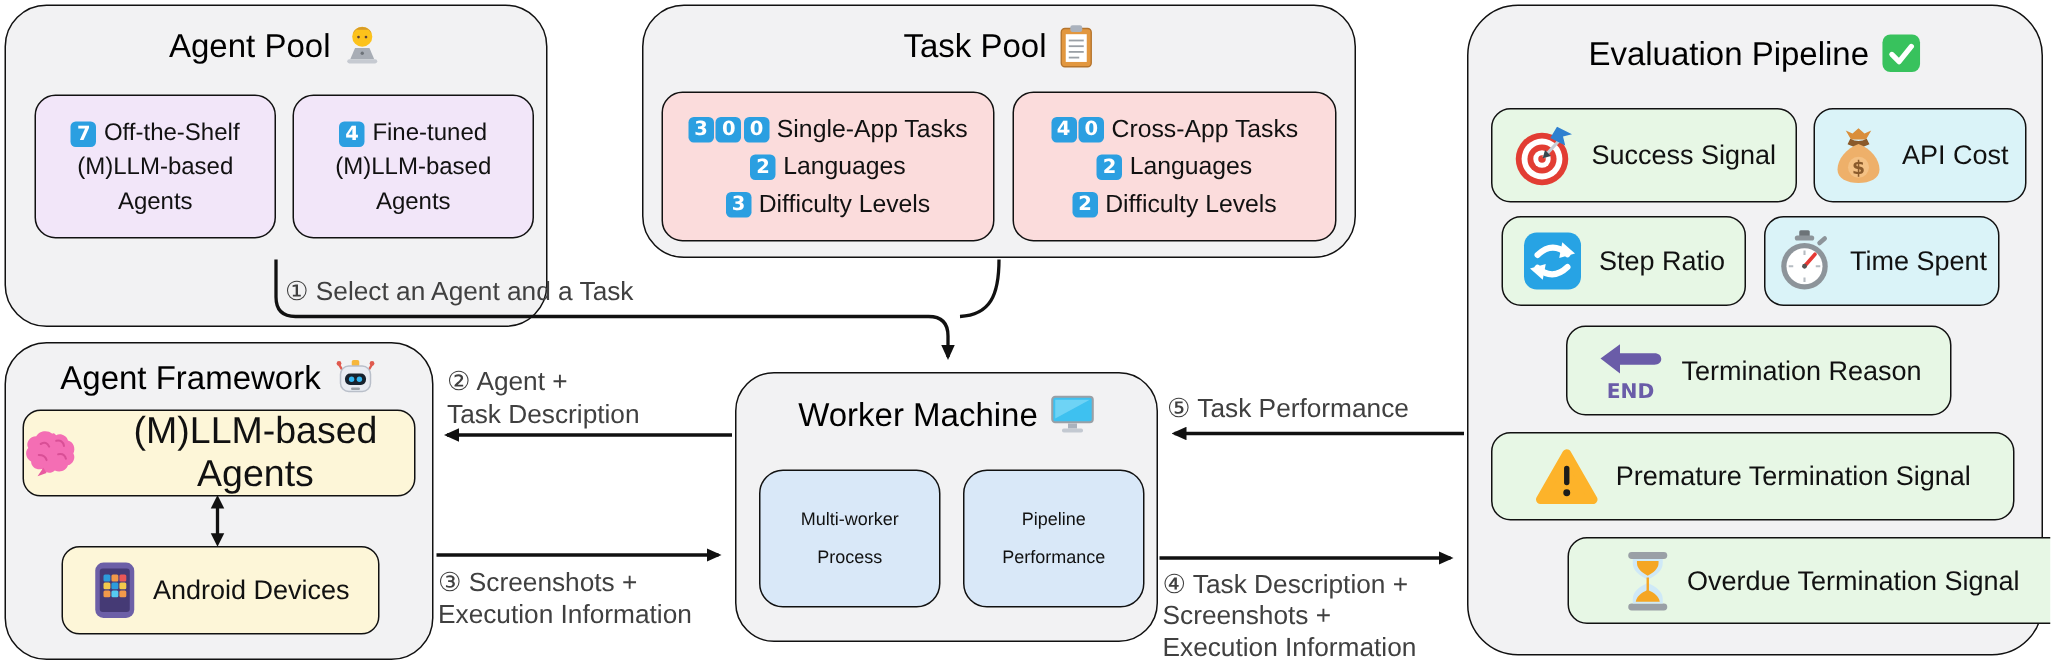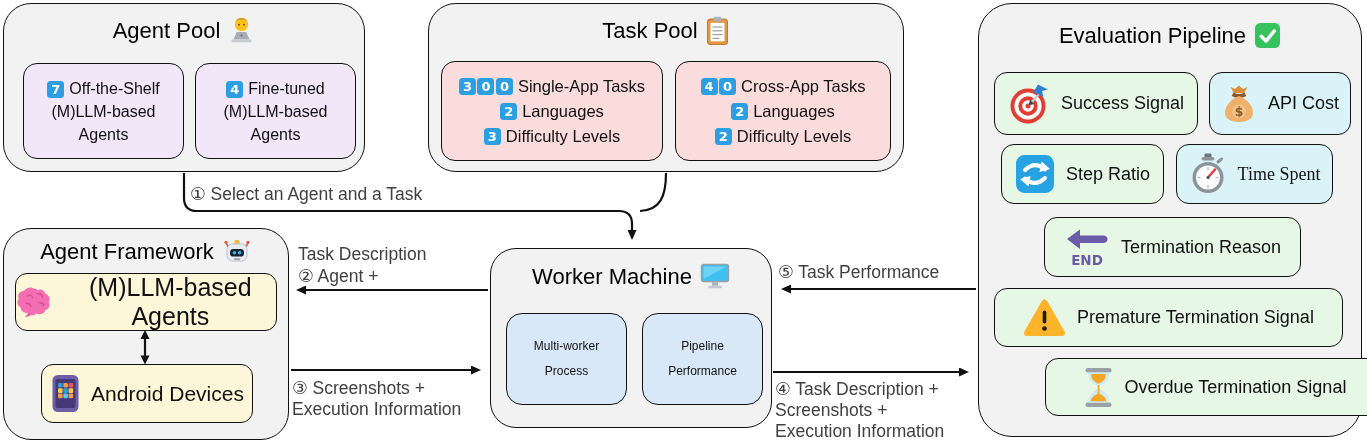--- a/index.html
+++ b/index.html
@@ -47,21 +47,21 @@
     position:absolute; text-align:left; font-size:17.5px; color:#404040;
   }
   svg { display:block; }
   #flows { position:absolute; left:0; top:0; }
 </style>
 </head>
 <body>
 
 <div id="canvas">
 
-  <div class="panel" style="left:3px; top:3px; width:362px; height:169px; border-radius:28px;">
+  <div class="panel" style="left:3px; top:3px; width:362px; height:215px; border-radius:28px;">
     <div class="panel-title" style="top:12px;">
       <span>Agent Pool</span>
       <svg width="27" height="29" viewBox="0 0 27 29">
         <circle cx="13.5" cy="8.5" r="6.7" fill="#fcc21b"></circle>
         <path d="M7.2 6.5 a6.7 6.7 0 0 1 12.6 0 l-2.2-2.6 h-8.2 z" fill="#d79b27"></path>
         <circle cx="11" cy="8.7" r="0.9" fill="#5d4037"></circle>
           <circle cx="16" cy="8.7" r="0.9" fill="#5d4037"></circle>
         <path d="M5.5 23.5 l3.2 -7.5 h9.6 l3.2 7.5 z" fill="#a8adb5"></path>
         <circle cx="13.5" cy="19.5" r="1.1" fill="#6d7278"></circle>
         <rect x="3.5" y="23.5" width="20" height="2.8" rx="1.4" fill="#c6cad1"></rect>
@@ -185,21 +185,21 @@
       <svg width="40" height="40" viewBox="0 0 40 40">
         <rect x="1" y="1" width="38" height="38" rx="8.5" fill="#27a3e4"></rect>
         <path d="M10 16 q10 -9.5 20 -0.5" stroke="#fff" stroke-width="4" fill="none" stroke-linecap="round"></path>
         <path d="M26.5 7.5 l8.5 7.5 -10.5 3 z" fill="#fff"></path>
         <path d="M30 24 q-10 9.5 -20 0.5" stroke="#fff" stroke-width="4" fill="none" stroke-linecap="round"></path>
         <path d="M13.5 32.5 l-8.5 -7.5 10.5 -3 z" fill="#fff"></path>
       </svg>
       <span>Step Ratio</span>
     </div>
 
-    <div class="metric cyan" style="left:197px; top:140px; width:157px; height:60px;font-family:Liberation Serif, serif;">
+    <div class="metric cyan" style="left:197px; top:140px; width:157px; height:60px;">
       <svg width="38" height="42" viewBox="0 0 38 42">
         <rect x="15.5" y="0.5" width="7" height="5" rx="1" fill="#6d7378"></rect>
         <rect x="12.5" y="4" width="13" height="3.4" rx="1.7" fill="#8d949a"></rect>
         <line x1="29" y1="9" x2="32.5" y2="6" stroke="#8d949a" stroke-width="3" stroke-linecap="round"></line>
         <circle cx="19" cy="24.5" r="15.5" fill="#8d949a"></circle>
         <circle cx="19" cy="24.5" r="12" fill="#ffffff"></circle>
         <g stroke="#b6bcc2" stroke-width="1.4">
           <line x1="19" y1="14" x2="19" y2="17"></line>
             <line x1="19" y1="32" x2="19" y2="35"></line>
           <line x1="8.5" y1="24.5" x2="11.5" y2="24.5"></line>
@@ -280,21 +280,21 @@
           <rect x="13.3" y="9" width="4.6" height="4.6" rx="1" fill="#f2994a"></rect>
           <rect x="18.6" y="9" width="4.6" height="4.6" rx="1" fill="#eb5757"></rect>
           <rect x="8" y="14.3" width="4.6" height="4.6" rx="1" fill="#f2c94c"></rect>
           <rect x="13.3" y="14.3" width="4.6" height="4.6" rx="1" fill="#2d9cdb"></rect>
           <rect x="18.6" y="14.3" width="4.6" height="4.6" rx="1" fill="#f2c94c"></rect>
           <rect x="8" y="19.6" width="4.6" height="4.6" rx="1" fill="#f2994a"></rect>
           <rect x="13.3" y="19.6" width="4.6" height="4.6" rx="1" fill="#56ccf2"></rect>
           <rect x="18.6" y="19.6" width="4.6" height="4.6" rx="1" fill="#f2994a"></rect>
         </g>
       </svg>
-      <span style="font-size:21px;">Android Devices</span>
+      <span style="font-size:18px;">Android Devices</span>
     </div>
   </div>
 
   <div class="panel" style="left:490px; top:248px; width:282px; height:180px; border-radius:26px;">
     <div class="panel-title" style="top:14px;">
       <span>Worker Machine</span>
       <svg width="30" height="27" viewBox="0 0 30 27">
         <rect x="1.5" y="1.5" width="27" height="17" rx="2" fill="#3ec1f0" stroke="#9aa0a6" stroke-width="1.4"></rect>
         <path d="M3.5 3.5 h23 l-23 12.5 z" fill="#7fd8f7" opacity="0.75"></path>
         <rect x="12" y="19.3" width="6" height="3.4" fill="#aab2bd"></rect>
@@ -326,22 +326,22 @@
       <path d="M773 372 L967 372" marker-end="url(#ah)"></path>
       <line x1="145" y1="338" x2="145" y2="357"></line>
     </g>
     <path d="M145 330 l-4.5 9 h9 z" fill="#111"></path>
     <path d="M145 364.5 l-4.5 -9 h9 z" fill="#111"></path>
   </svg>
 
   <div class="flabel" style="left:190px; top:184px; width:390px;">① Select an Agent and a Task</div>
 
   <div class="flabel" style="left:298px; top:243px; width:184px; line-height:22px;">
+    <div>② Agent +</div>
     <div>Task Description</div>
-    <div>② Agent +</div>
   </div>
 
   <div class="flabel" style="left:292px; top:378px; width:196px; line-height:21px;">
     <div>③ Screenshots +</div>
     <div>Execution Information</div>
   </div>
 
   <div class="flabel" style="left:778px; top:262px; width:200px;">⑤ Task Performance</div>
 
   <div class="flabel" style="left:775px; top:379px; width:206px; line-height:21px;">

